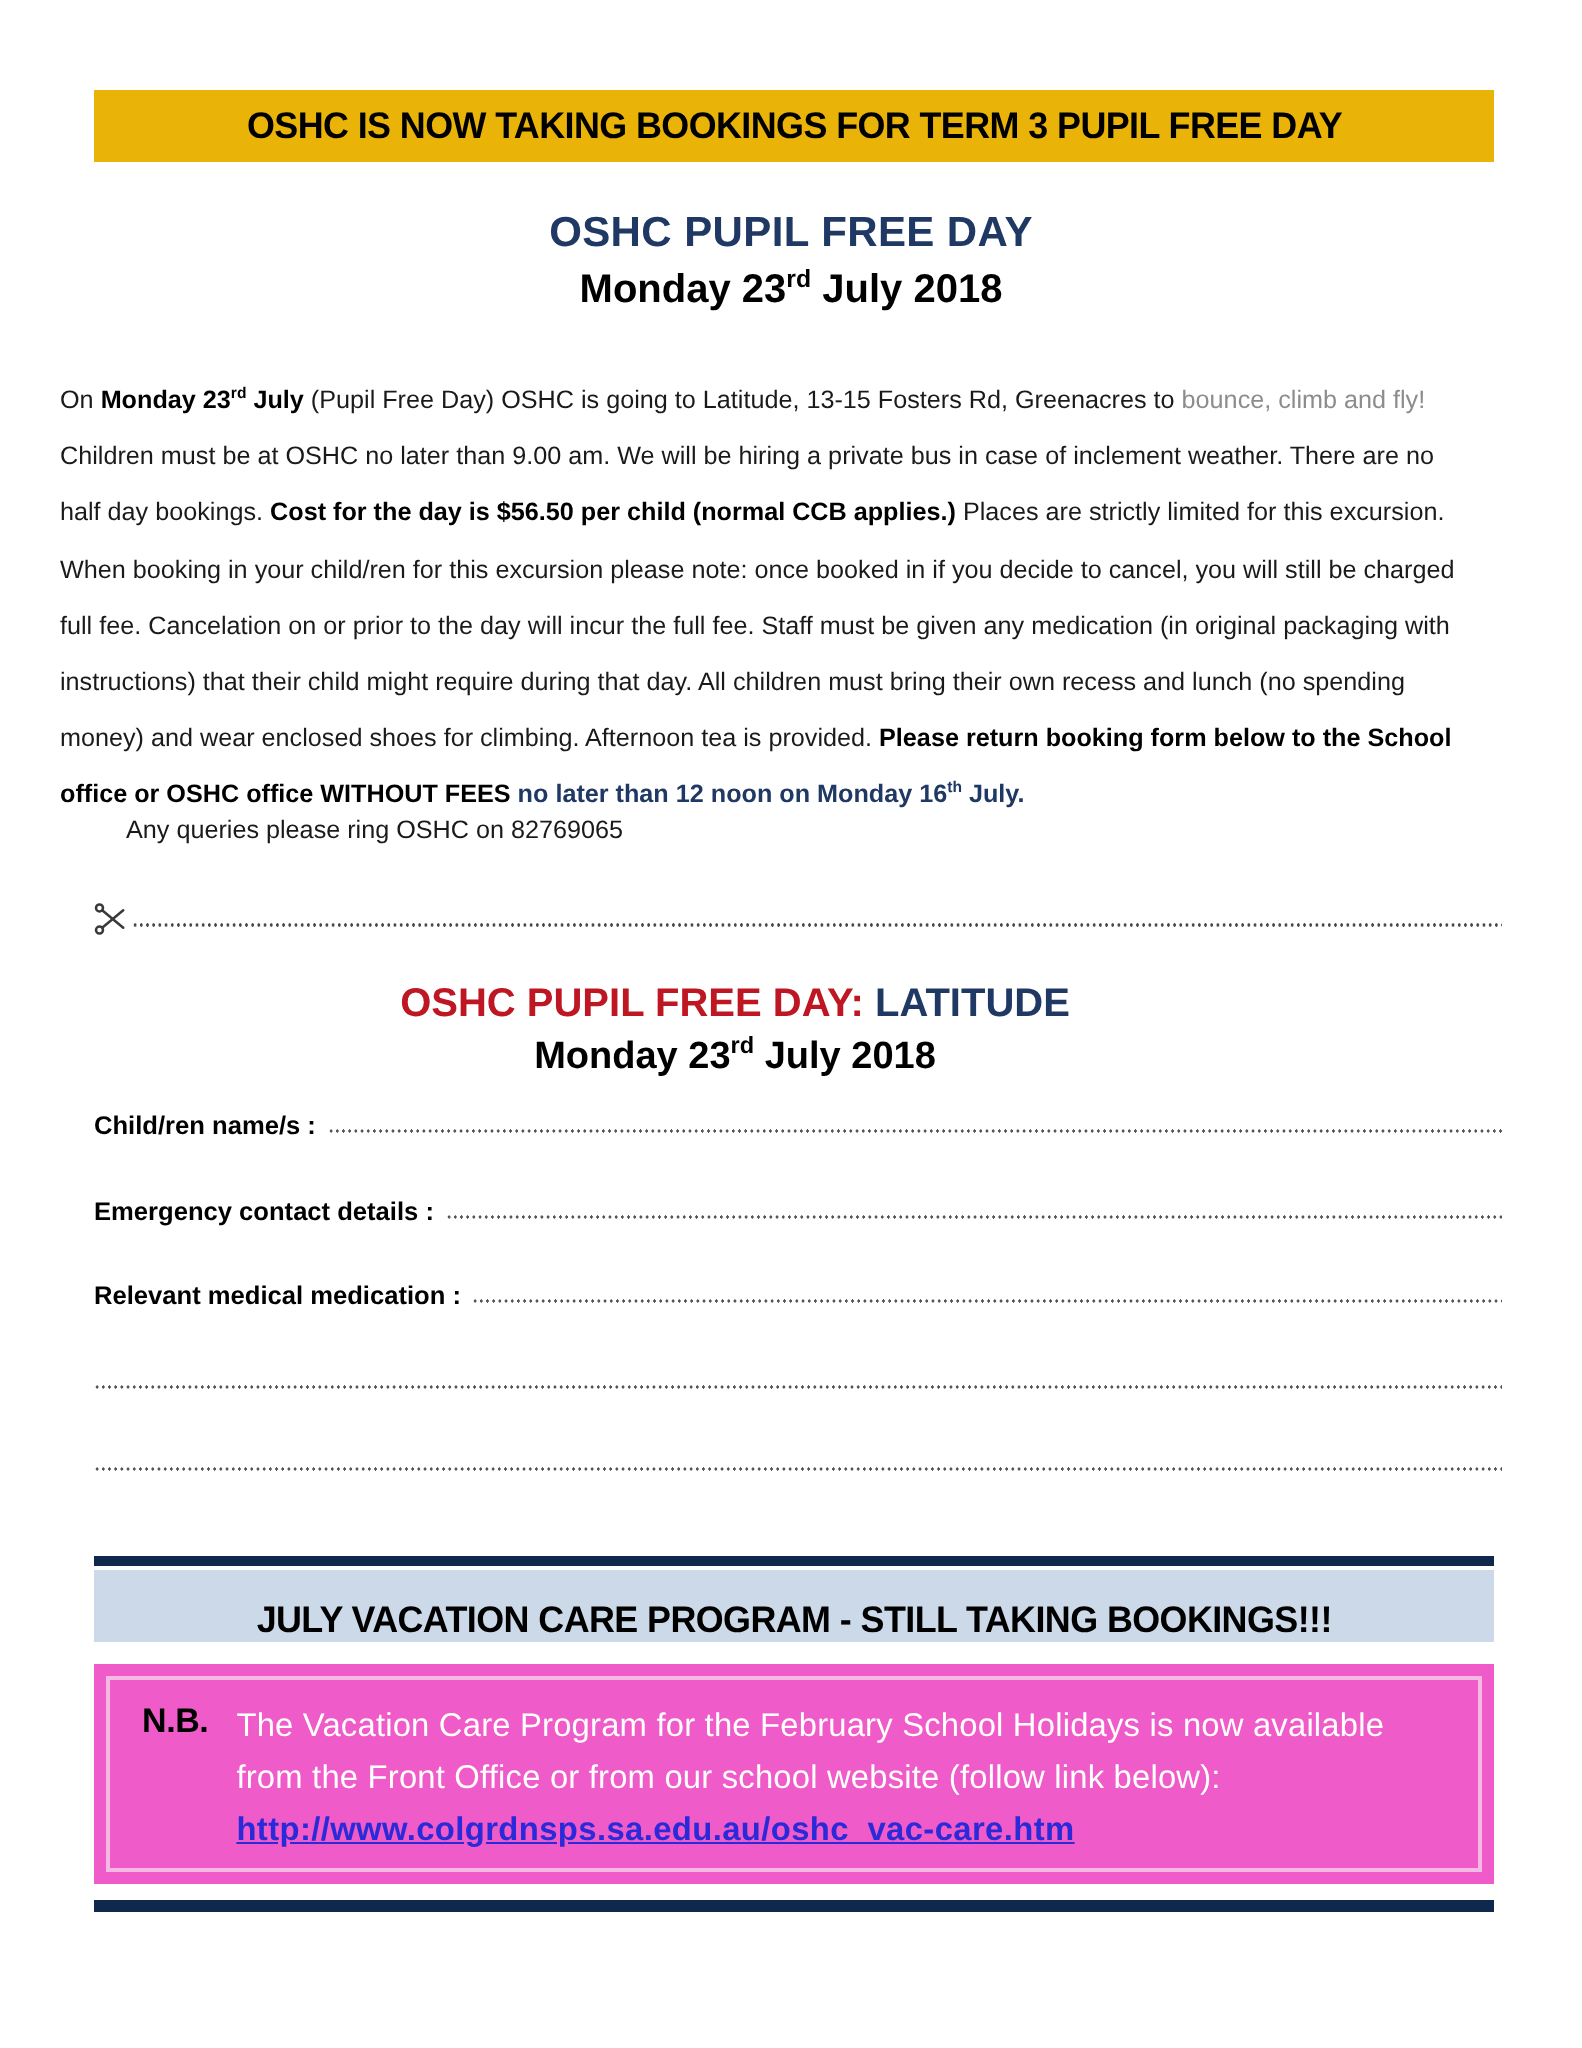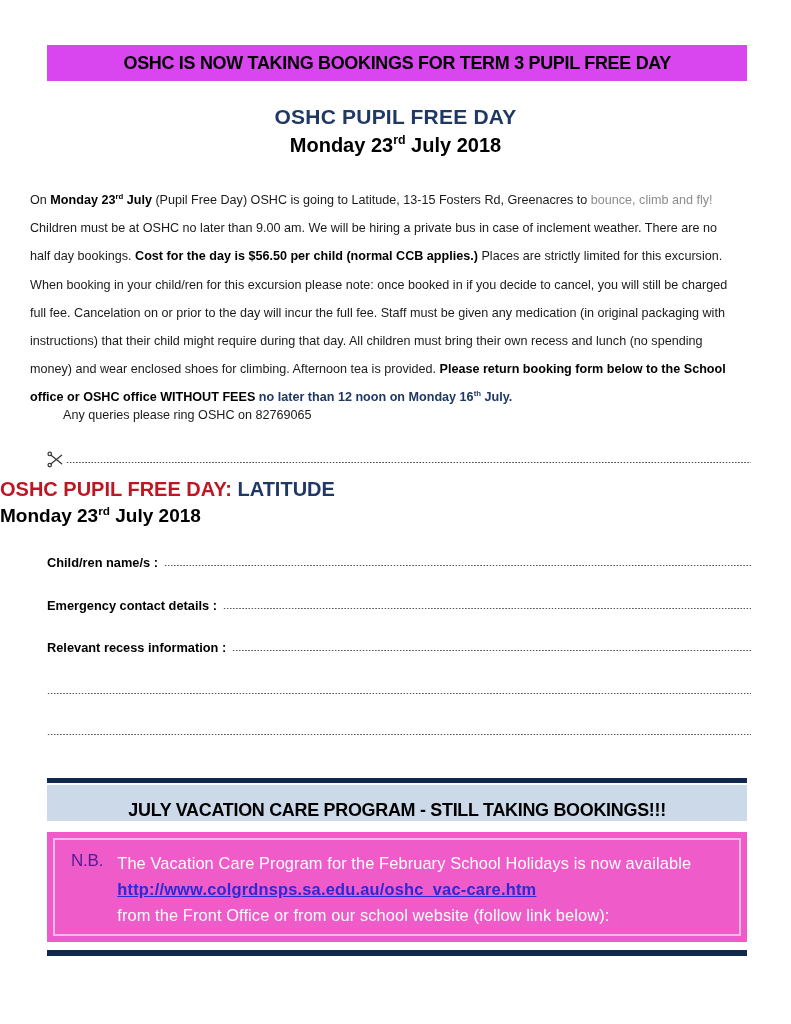--- a/index.html
+++ b/index.html
@@ -24,21 +24,21 @@
     box-sizing: border-box;
   }
 
   
   .banner {
     position: absolute;
     left: 47px;
     top: 45px;
     width: 700px;
     height: 36px;
-    background: #d946ef;
+    background: #eab308;
     display: flex;
     align-items: center;
     justify-content: center;
   }
   .banner-text {
     font-size: 18.5px;
     font-weight: bold;
     letter-spacing: -0.3px;
     color: #000000;
     white-space: nowrap;
@@ -123,22 +123,23 @@
     background-image: radial-gradient(circle, #4a4a4a 0.8px, transparent 0.9px);
     background-size: 3.1px 3px;
     background-repeat: repeat-x;
     background-position: 0 center;
   }
 
   
   .form-head {
     position: absolute;
     left: 0;
-    top: 477px;
+    top: 490px;
     width: 735px;
+    text-align: center;
   }
   .form-head-l1 {
     font-size: 20px;
     font-weight: bold;
     line-height: 1.28;
   }
   .red { color: #be1622; }
   .navy { color: #1f3864; }
   .form-head-l2 {
     font-size: 19px;
@@ -229,22 +230,22 @@
     height: 100%;
     box-sizing: border-box;
     border: 2px solid #f5b9e4;
     padding: 10px 14px 10px 16px;
     display: flex;
     align-items: flex-start;
   }
   .nb-label {
     flex: 0 0 auto;
     font-size: 17px;
-    font-weight: normal;
-    color: #4c1d95;
+    font-weight: bold;
+    color: #000000;
     margin-right: 14px;
     margin-top: 1px;
     letter-spacing: -0.2px;
   }
   .nb-body {
     flex: 1 1 auto;
     font-size: 16.4px;
     line-height: 26px;
     color: #ffffff;
     letter-spacing: 0.1px;
@@ -302,38 +303,38 @@
 
   <div class="field" id="field-1">
     <span class="label">Child/ren name/s :</span>
     <span class="fill"></span>
   </div>
   <div class="field" id="field-2">
     <span class="label">Emergency contact details :</span>
     <span class="fill"></span>
   </div>
   <div class="field" id="field-3">
-    <span class="label">Relevant recess information :</span>
+    <span class="label">Relevant medical medication :</span>
     <span class="fill"></span>
   </div>
 
   <div class="blankline" id="blank-1"></div>
   <div class="blankline" id="blank-2"></div>
 
   <div class="navy-rule-top"></div>
   <div class="banner2">
     <span class="banner2-text">JULY VACATION CARE PROGRAM - STILL TAKING BOOKINGS!!!</span>
   </div>
 
   <div class="nb-box">
     <div class="nb-inner">
       <span class="nb-label">N.B.</span>
       <div class="nb-body">
         <div>The Vacation Care Program for the February School Holidays is now available</div>
+        <div>from the Front Office or from our school website (follow link below):</div>
         <div><a class="nb-url" href="#">http://www.colgrdnsps.sa.edu.au/oshc_vac-care.htm</a></div>
-        <div>from the Front Office or from our school website (follow link below):</div>
       </div>
     </div>
   </div>
 
   <div class="navy-rule-bottom"></div>
 
 </div>
 
 </body></html>

